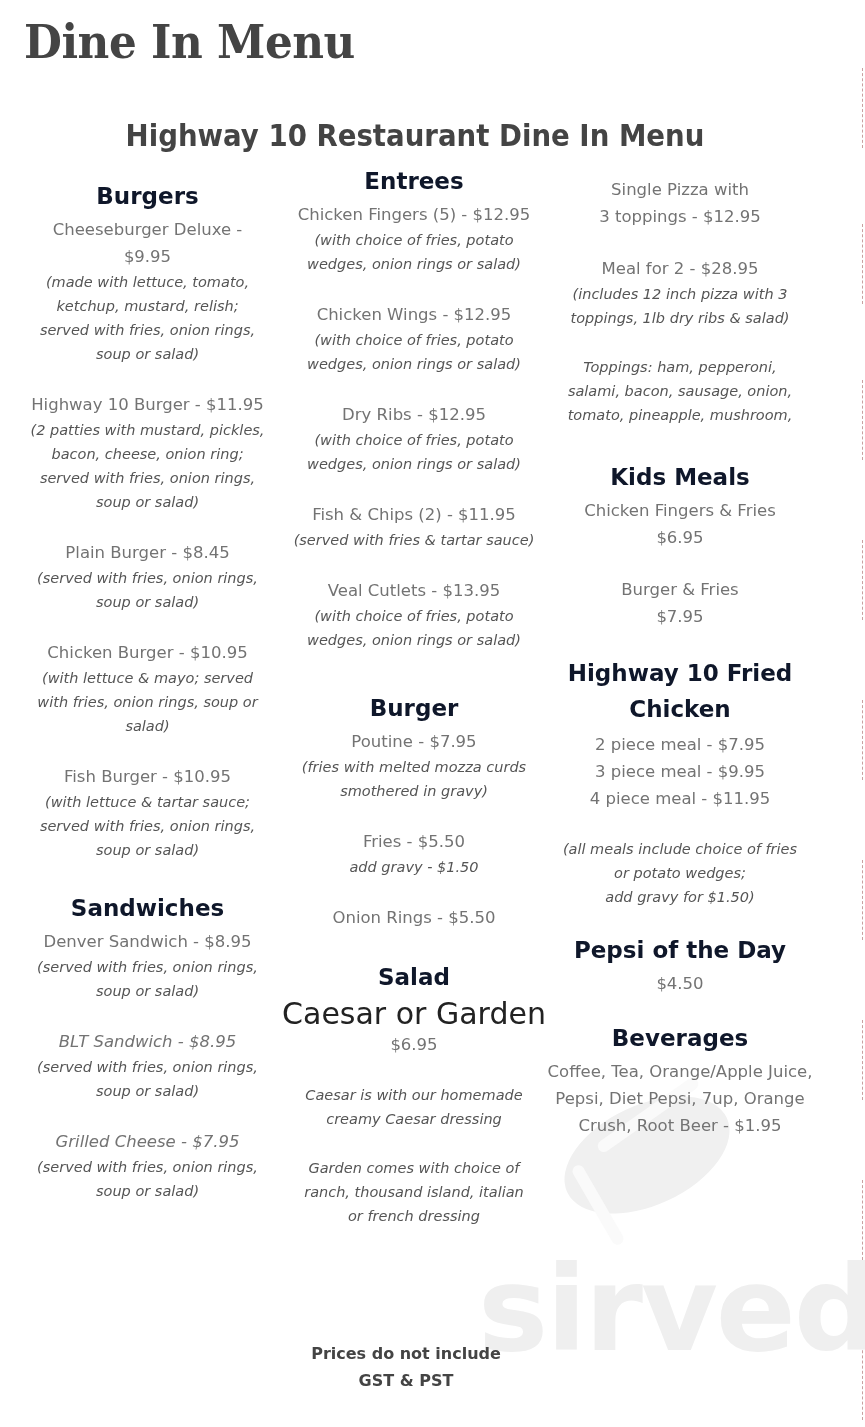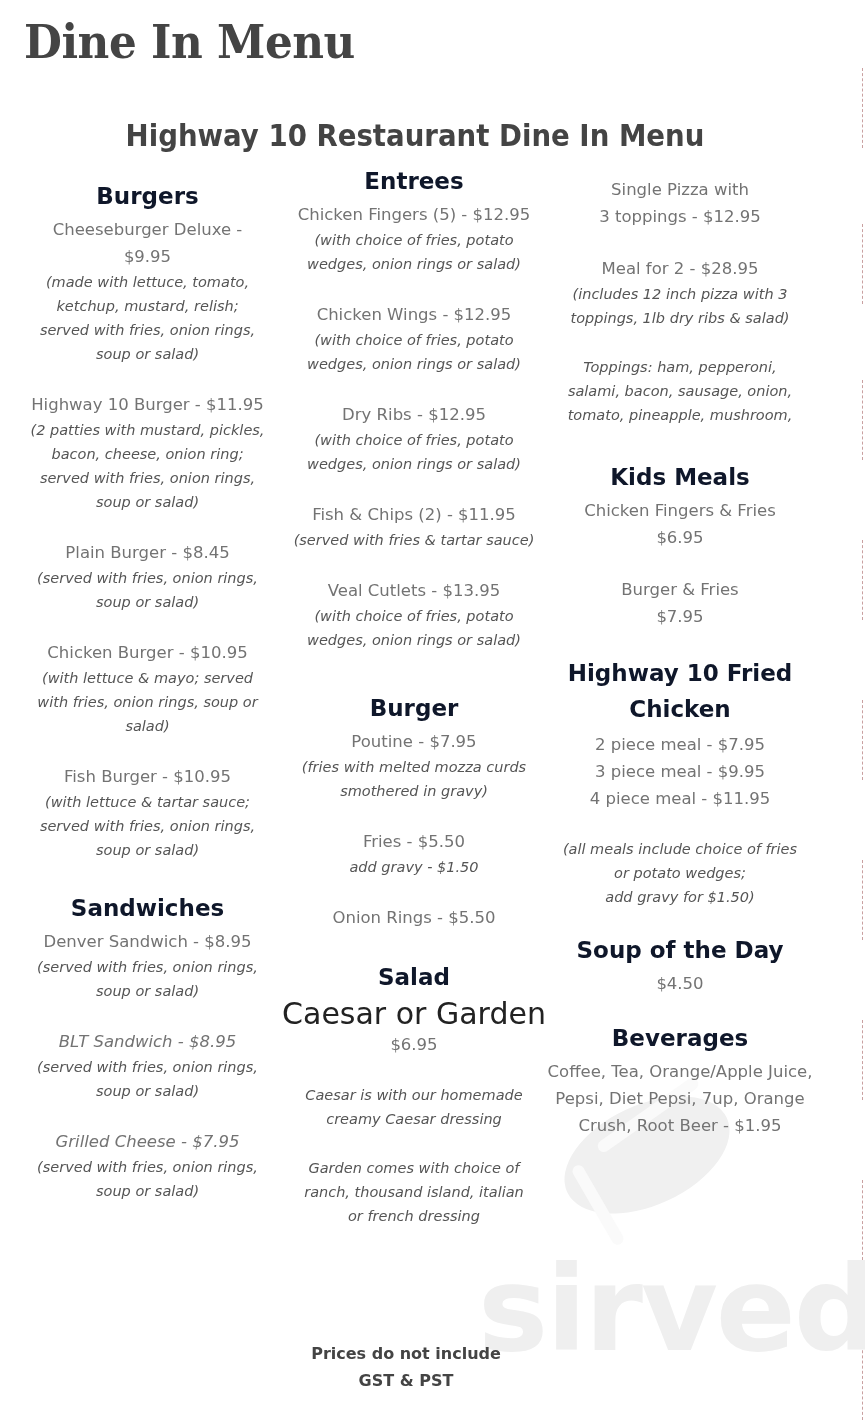--- a/index.html
+++ b/index.html
@@ -222,21 +222,21 @@
         <div class="name">3 piece meal - $9.95</div>
         <div class="name">4 piece meal - $11.95</div>
       </div>
       <div class="item">
         <div class="desc">(all meals include choice of fries</div>
         <div class="desc">or potato wedges;</div>
         <div class="desc">add gravy for $1.50)</div>
       </div>
     </div>
     <div>
-      <h3 class="sec-h">Soup of the Day</h3>
+      <h3 class="sec-h">Pepsi of the Day</h3>
       <div class="item">
         <div class="name">$4.50</div>
       </div>
     </div>
     <div>
       <h3 class="sec-h">Beverages</h3>
       <div class="item">
         <div class="name">Coffee, Tea, Orange/Apple Juice,</div>
         <div class="name">Pepsi, Diet Pepsi, 7up, Orange</div>
         <div class="name">Crush, Root Beer - $1.95</div>

